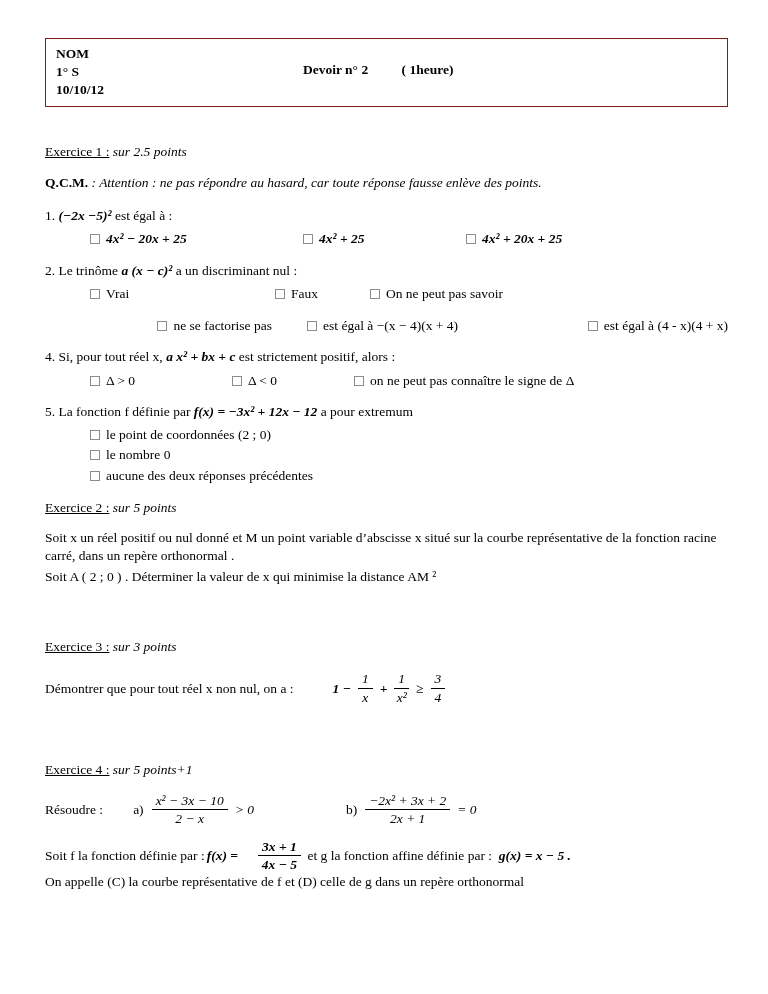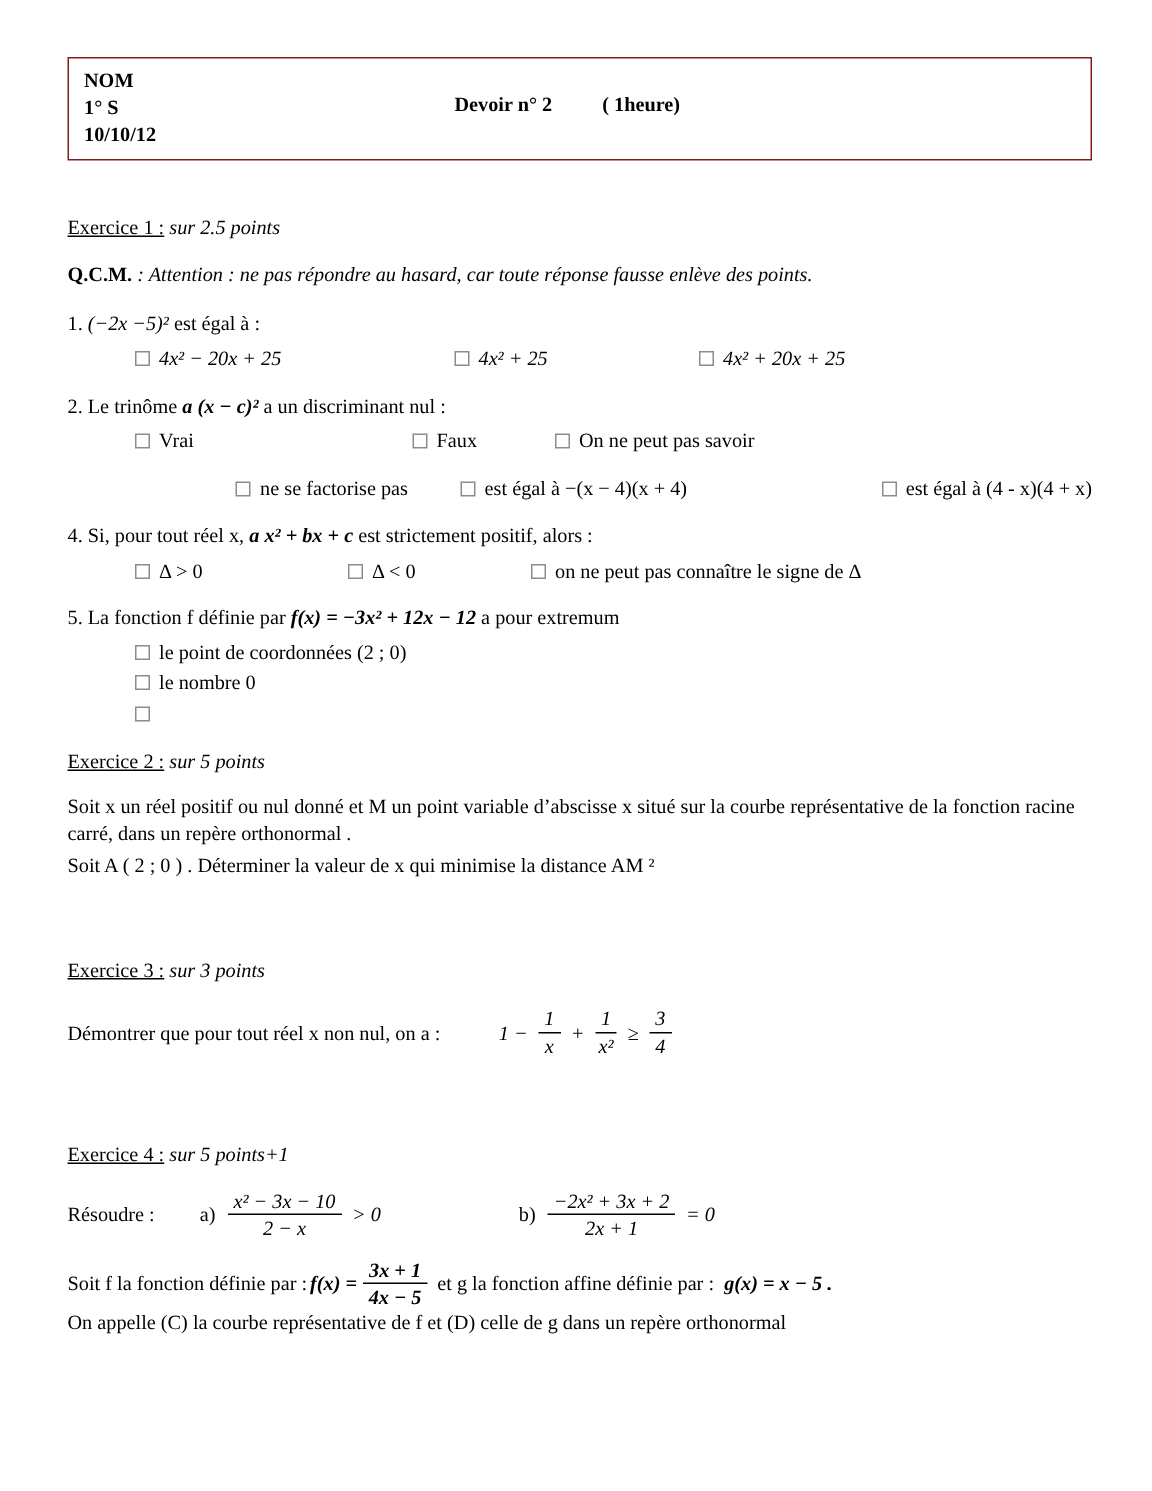--- a/index.html
+++ b/index.html
@@ -21,21 +21,21 @@
   
   .ex-title { margin:0 0 13px 0; }
   .ex-title .t { text-decoration:underline; }
   .ex-title .pts { font-style:italic; }
 
   .qcm { margin-bottom:15px; }
   .qcm .label { font-weight:bold; }
   .qcm .note { font-style:italic; }
 
   .q { margin-bottom:14px; }
-  .math { font-style:italic; }
+  .math { font-style:italic;font-weight:bold; }
   .mathbold { font-style:italic; font-weight:bold; }
 
   
   .optrow { display:grid; padding-left:45px; margin-top:6px; }
   .q1row { grid-template-columns:185px 135px auto;gap:28px; }
   .q2row { grid-template-columns:185px 95px auto; }
   .q3row { grid-template-columns:182px 186px auto;text-align:right; }
   .q4row { grid-template-columns:142px 122px auto; }
   .opt { white-space:nowrap; }
   .cb {
@@ -62,21 +62,21 @@
   .gap-ex3 { margin-top:52px; }
   .gap-ex4 { margin-top:56px; }
   .gap-ex5 { margin-top:62px; }
 
   .ex4-line { display:flex; align-items:center; margin-top:14px; }
   .ex4-line .lbl-a { margin-left:30px; margin-right:8px; }
   .ex4-line .lbl-b { margin-left:92px; margin-right:8px; }
   .ex4-line .rel { margin-left:7px; font-style:italic; }
 
   .ex5-line1 { display:flex; align-items:center; margin-top:12px; white-space:nowrap; }
-  .ex5-line1 .fx { margin:0 4px 0 2px; }
+  .ex5-line1 .fx { margin:0 20px 0 2px; }
   .ex5-line2 { margin-top:6px; }
 </style>
 </head>
 <body>
 
 <div class="page">
 
   <div class="docbox">
     <div class="id-line">NOM</div>
     <div class="id-line">1° S</div>
@@ -137,21 +137,21 @@
     </div>
   </div>
 
   <div class="q">
     <div>
       <span>5. La fonction f définie par </span><span class="mathbold">f(x) = −3x² + 12x − 12</span><span> a pour extremum</span>
     </div>
     <div class="opts-vert">
       <span class="opt"><span class="cb"></span><span>le point de coordonnées (2 ; 0)</span></span>
       <span class="opt"><span class="cb"></span><span>le nombre 0</span></span>
-      <span class="opt"><span class="cb"></span></span>
+      <span class="opt"><span class="cb"></span><span>aucune des deux réponses précédentes</span></span>
     </div>
   </div>
 
   <div class="ex-title" style="margin-top:4px;">
     <span class="t">Exercice 2 :</span>
     <span class="pts">sur 5  points</span>
   </div>
   <p class="body-text">Soit x un réel positif ou nul donné et M un point variable d’abscisse x  situé sur la courbe représentative de la fonction racine carré, dans un repère orthonormal .</p>
   <p class="body-text gap-ex2">Soit A ( 2 ; 0 ) . Déterminer la valeur de x qui minimise la distance AM ²</p>
 

